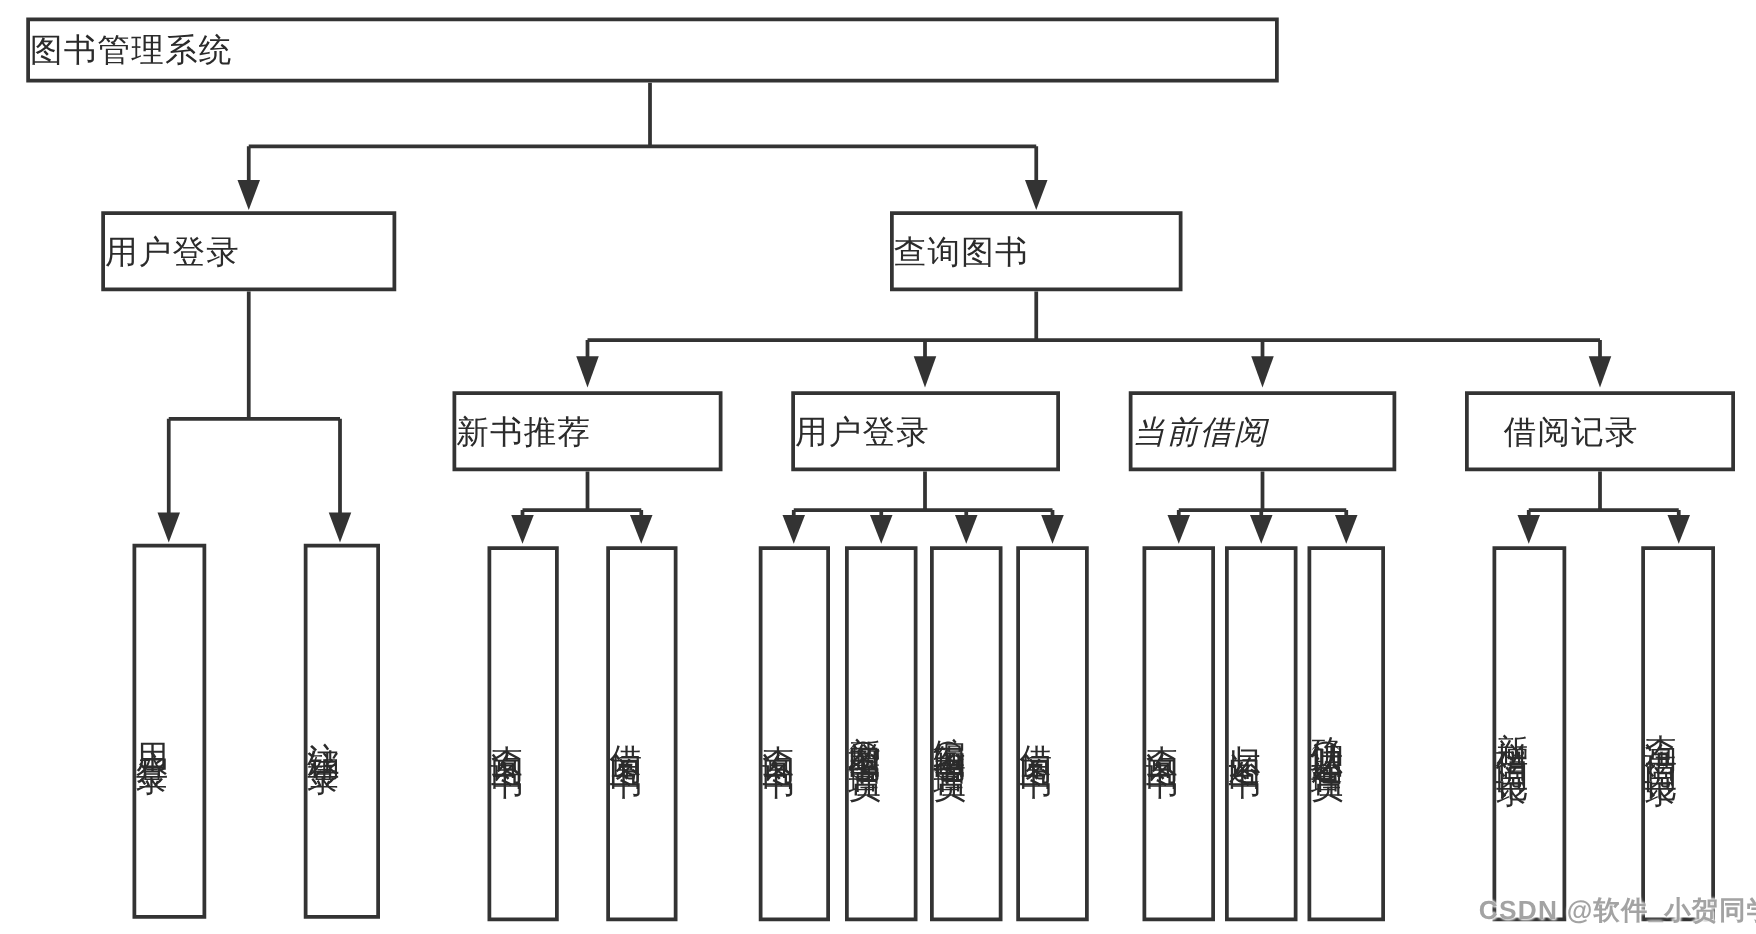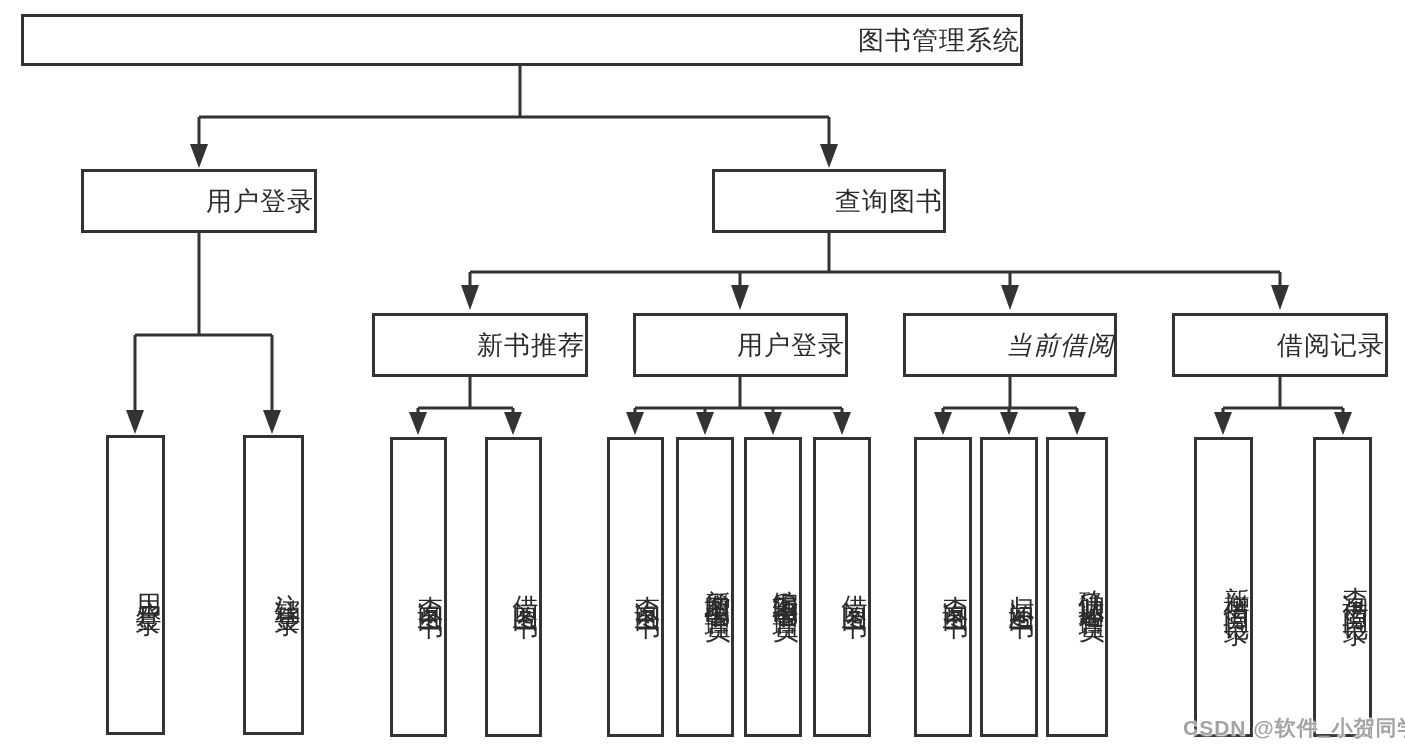--- a/index.html
+++ b/index.html
@@ -12,21 +12,21 @@
     overflow:hidden;
   }
   #wires{position:absolute;left:0;top:0;z-index:0;}
   .box{
     position:absolute;
     box-sizing:border-box;
     background:#ffffff;
     border:3px solid #333333;
     display:flex;
     align-items:center;
-    justify-content:flex-end;
+    justify-content:flex-start;
     z-index:1;
   }
   .hlabel{
     font-size:26px;
     letter-spacing:1px;
     white-space:nowrap;
     color:#2b2b2b;
   }
   .vlabel{
     writing-mode:vertical-rl;
@@ -107,21 +107,21 @@
     <span class="hlabel">图书管理系统</span>
   </div>
 
   <div class="box" style="left:81px;top:169px;width:236px;height:64px;">
     <span class="hlabel">用户登录</span>
   </div>
   <div class="box" style="left:712px;top:169px;width:234px;height:64px;">
     <span class="hlabel">查询图书</span>
   </div>
 
-  <div class="box" style="left:372px;top:313px;width:216px;height:64px;padding-left:20px;">
+  <div class="box" style="left:362px;top:313px;width:216px;height:64px;">
     <span class="hlabel">新书推荐</span>
   </div>
   <div class="box" style="left:633px;top:313px;width:215px;height:64px;">
     <span class="hlabel">用户登录</span>
   </div>
   <div class="box" style="left:903px;top:313px;width:214px;height:64px;font-style:italic;">
     <span class="hlabel">当前借阅</span>
   </div>
   <div class="box" style="left:1172px;top:313px;width:216px;height:64px;padding-left:28px;">
     <span class="hlabel">借阅记录</span>

